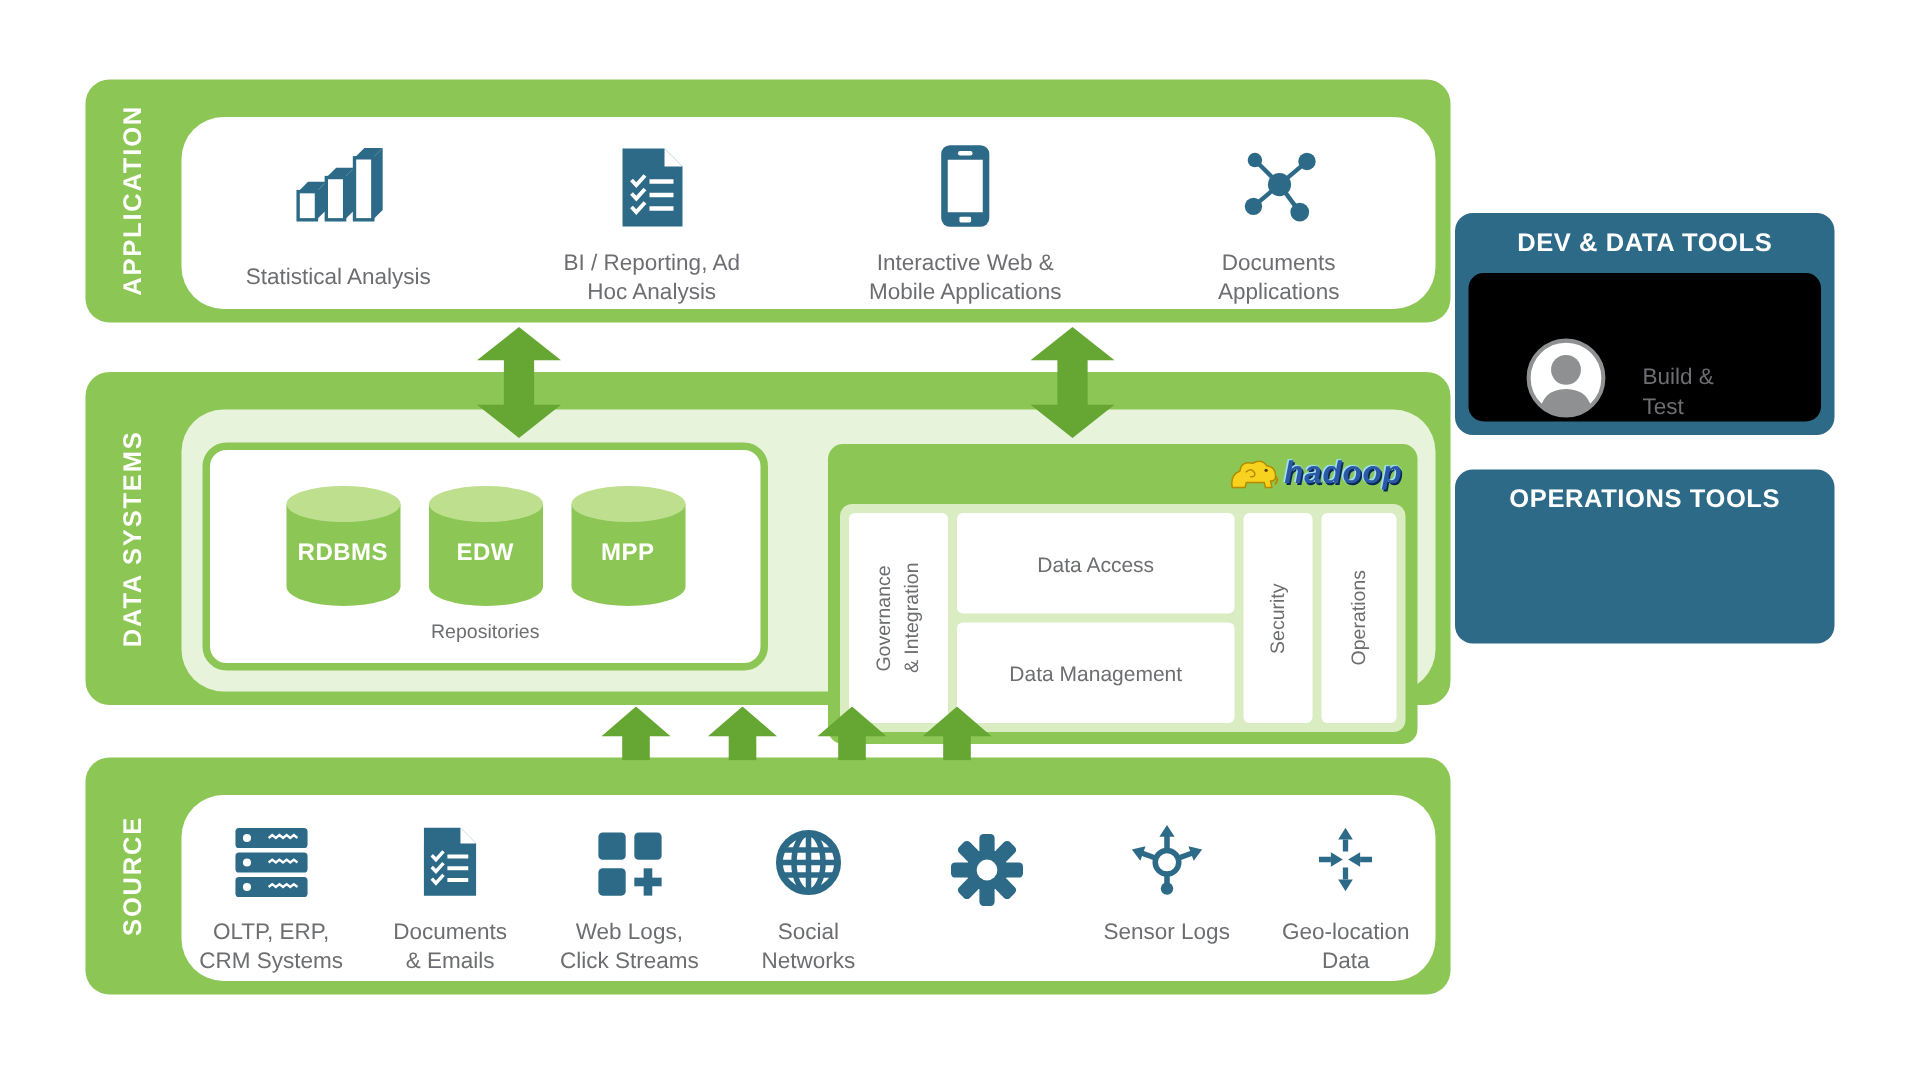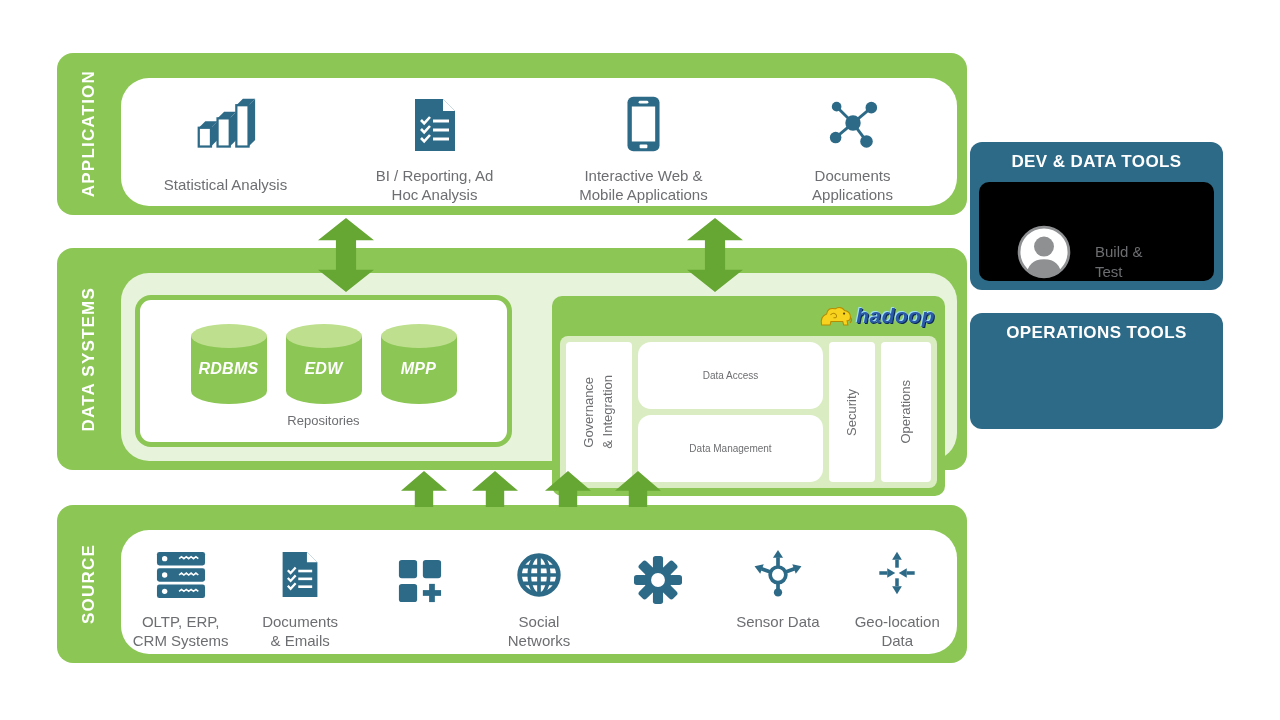--- a/index.html
+++ b/index.html
@@ -37,21 +37,21 @@
   }
   #band-application .flow-label { height:48px; margin-top:12px; align-items:center; }
   #band-source .flow-label { height:44px; margin-top:14px; align-items:flex-start; }
 
   
   #repositories-box {
     position:absolute; left:135px; top:295px; width:377px; height:152px;
     background:#ffffff; border:5px solid #8CC655; border-radius:16px; z-index:2;
   }
   .cyl-row { display:flex; justify-content:center; gap:19px; margin-top:24px; }
-  .cylinder { position:relative; width:76px; height:80px;font-style:italic; }
+  .cylinder { position:relative; width:76px; height:80px; }
   .cyl-body { position:absolute; left:0; right:0; top:12px; bottom:0; background:#8CC655;
               border-radius:0 0 38px 38px / 0 0 13px 13px; }
   .cyl-top  { position:absolute; left:0; top:0; width:76px; height:24px; border-radius:50%; background:#BEE08E; }
   .cyl-label { position:absolute; left:0; right:0; top:36px; text-align:center;
                color:#ffffff; font-weight:bold; font-size:16px; letter-spacing:0.3px; }
   #repositories-caption { margin-top:9px; text-align:center; color:#6D6E71; font-size:13px; }
 
   
   #hadoop-box {
     position:absolute; left:552px; top:296px; width:393px; height:200px;
@@ -64,21 +64,21 @@
   }
   #hadoop-inner {
     position:absolute; left:8px; right:8px; top:40px; bottom:8px;
     background:#DAEDC2; border-radius:8px; display:flex; gap:6px; padding:6px;
   }
   .h-cell { background:#ffffff; border-radius:4px; display:flex; align-items:center; justify-content:center;
             color:#6D6E71; }
   .h-cell.vert { font-size:13px; line-height:1.45; }
   #h-governance { width:66px; }
   #h-middle { flex:1; display:flex; flex-direction:column; gap:6px; }
-  #h-middle .h-cell { flex:1; font-size:10px;border-radius:13px; }
+  #h-middle .h-cell { flex:1; font-size:14px; }
   #h-security { width:46px; }
   #h-operations { width:50px; }
 
   
   .dbl-arrow {
     position:absolute; width:56px; height:74px; background:#66A633; z-index:3;
     clip-path:polygon(50% 0,100% 30%,68% 30%,68% 70%,100% 70%,50% 100%,0 70%,32% 70%,32% 30%,0 30%);
   }
   .up-arrow {
     position:absolute; width:46px; height:36px; background:#66A633; z-index:3;
@@ -283,20 +283,22 @@
         <div class="flow-item">
           <div class="icon-box">
             <svg width="46" height="46" viewBox="0 0 48 48">
               <rect x="2" y="2" width="19" height="19" rx="3" fill="#2D6A87"></rect>
               <rect x="27" y="2" width="19" height="19" rx="3" fill="#2D6A87"></rect>
               <rect x="2" y="27" width="19" height="19" rx="3" fill="#2D6A87"></rect>
               <rect x="27" y="33.5" width="19" height="6" fill="#2D6A87"></rect>
               <rect x="33.5" y="27" width="6" height="19" fill="#2D6A87"></rect>
             </svg>
           </div>
+          <div class="flow-label">Web Logs,
+Click Streams</div>
         </div>
 
         <div class="flow-item">
           <div class="icon-box">
             <svg width="48" height="48" viewBox="0 0 52 52">
               <defs>
                   <clipPath id="globeclip">
                     <circle cx="26" cy="26" r="22.5"></circle>
                   </clipPath>
                 </defs>
@@ -343,21 +345,21 @@
                 <line x1="26" y1="20.5" x2="26" y2="11"></line>
                 <polygon points="26,3 20.5,11.5 31.5,11.5" stroke="none"></polygon>
               </g>
               <use href="#sens-arrow" transform="rotate(-70 26 30)"></use>
               <use href="#sens-arrow" transform="rotate(70 26 30)"></use>
               <circle cx="26" cy="30" r="8.5" stroke="#2D6A87" stroke-width="4" fill="none"></circle>
               <line x1="26" y1="38.5" x2="26" y2="46" stroke="#2D6A87" stroke-width="4"></line>
               <circle cx="26" cy="49" r="4.5" fill="#2D6A87"></circle>
             </svg>
           </div>
-          <div class="flow-label">Sensor Data</div>
+          <div class="flow-label">Sensor Logs</div>
         </div>
 
         <div class="flow-item">
           <div class="icon-box">
             <svg width="46" height="52" viewBox="0 0 52 56">
               <g stroke="#2D6A87" stroke-width="4" fill="#2D6A87">
                 <line x1="26" y1="13" x2="26" y2="22"></line>
                 <polygon points="26,4 20.5,13 31.5,13" stroke="none"></polygon>
                 <line x1="26" y1="34" x2="26" y2="43"></line>
                 <polygon points="26,52 20.5,43 31.5,43" stroke="none"></polygon>

